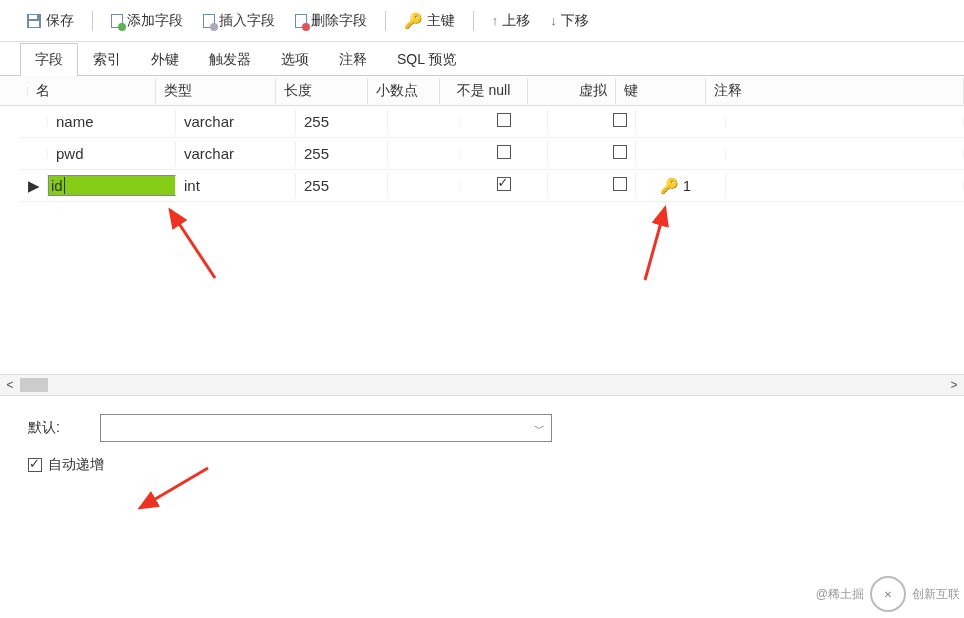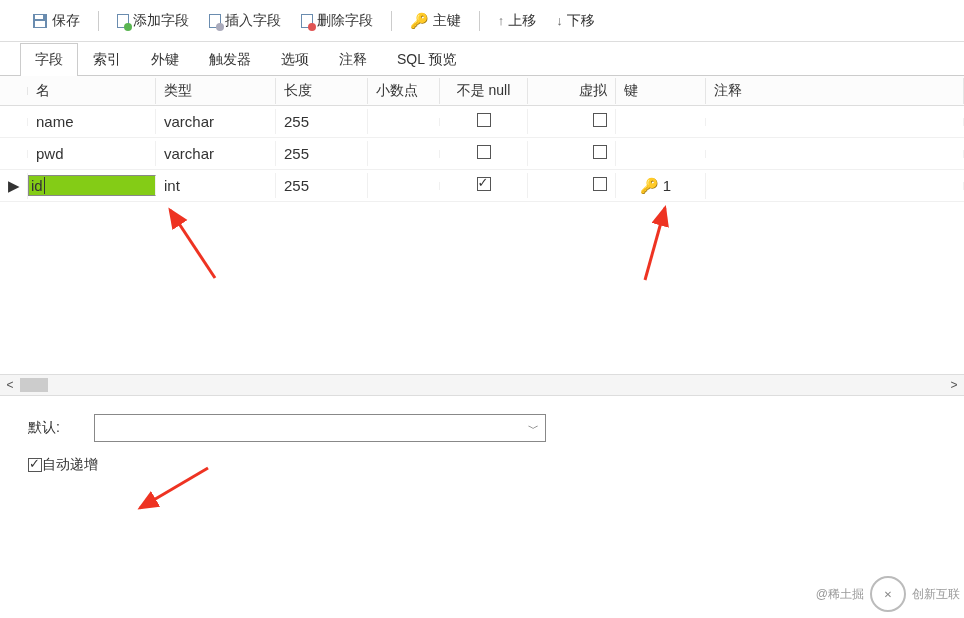--- a/index.html
+++ b/index.html
@@ -1,47 +1,47 @@
 <!DOCTYPE html>
 <html><head>
 <meta charset="utf-8">
 <style>
 * { box-sizing: border-box; margin: 0; padding: 0; }
 body { font-family: "Microsoft YaHei", sans-serif; font-size: 14px; color: #333; background: #fff; width: 964px; height: 618px; overflow: hidden; position: relative; }
-.toolbar { display: flex; align-items: center; padding: 6px 24px; border-bottom: 1px solid #ddd; gap: 4px; height: 42px; }
+.toolbar { display: flex; align-items: center; padding: 6px 18px; border-bottom: 1px solid #ddd; gap: 4px; height: 42px; }
 .tool-btn { display: flex; align-items: center; gap: 4px; padding: 4px 8px; cursor: pointer; }
 .tool-sep { width: 1px; height: 20px; background: #ccc; margin: 0 6px; }
 .icon-save { width: 16px; height: 16px; }
 .icon-sq { display:inline-block; width:12px; height:14px; border:1.5px solid #6a8caf; position:relative; }
 .icon-sq::after { content:''; position:absolute; right:-4px; bottom:-4px; width:8px; height:8px; border-radius:50%; }
 .plus::after{ background:#5ab552; } .ins::after{ background:#aab; } .minus::after{ background:#e05555; }
 .key-icon { color:#e8a33d; font-size:15px; }
 .arrow-up, .arrow-down { font-size:13px; color:#666; }
 .tabs { display:flex; border-bottom:1px solid #ccc; height:34px; padding-left:20px; }
 .tab { padding: 7px 14px; cursor:pointer; color:#333; border:1px solid transparent; border-bottom:none; position:relative; top:1px; }
 .tab.active { background:#fff; border-color:#ccc; font-weight:normal; }
 .grid { width:100%; }
 .grid-header { display:flex; background:#fcfcfc; border-bottom:1px solid #ddd; height:30px; align-items:center; }
 .grid-header > div { padding:4px 8px; border-right:1px solid #e5e5e5; font-size:14px; color:#333; }
-.grid-row { display:flex; height:32px; align-items:center; border-bottom:1px solid #f0f0f0; }
+.grid-row { display:flex; height:32px; align-items:center; border-bottom:1px solid #f0f0f0;margin-left:20px; }
 .grid-row > div { padding:4px 8px; border-right:1px solid #f0f0f0; font-size:15px; }
 .col-marker{ width:28px; text-align:center; } .col-name{ width:128px; } .col-type{ width:120px; } .col-len{ width:92px; } .col-dec{ width:72px; } .col-nn{ width:88px; text-align:center; } .col-virt{ width:88px; text-align:right; } .col-key{ width:90px; } .col-comment{ flex:1; }
 .chk { display:inline-block; width:14px; height:14px; border:1.5px solid #555; background:#fff; position:relative; }
 .chk.checked::after { content:'✓'; position:absolute; top:-3px; left:0px; font-size:13px; color:#333; }
 .grid-body { height:268px; background:#fff; }
 .scroll-wrap { display:flex; align-items:center; height:22px; background:#f5f5f5; border-top:1px solid #ddd; border-bottom:1px solid #ddd; }
 .scroll-arrow { width:20px; text-align:center; color:#555; cursor:pointer; font-size:12px; }
 .scroll-track { flex:1; height:18px; position:relative; }
 .scroll-thumb { position:absolute; left:0; top:2px; height:14px; width:28px; background:#ccc; }
 .props { padding:18px 28px 0 28px; }
-.prop-row { display:flex; align-items:center; margin-bottom:14px; gap:6px; }
+.prop-row { display:flex; align-items:center; margin-bottom:14px; gap:12px; }
 .prop-label { width:60px; }
 .select-box { width:452px; height:28px; border:1px solid #888; display:flex; align-items:center; justify-content:flex-end; padding:0 6px; }
 .select-caret { font-size:11px; color:#555; }
-.chk-row { display:flex; align-items:center; margin-bottom:12px; }
+.chk-row { display:flex; align-items:center; gap:6px; margin-bottom:12px; }
 .red-arrow { position:absolute; pointer-events:none; }
 .watermark { position:absolute; right:4px; bottom:6px; font-size:12px; color:#999; display:flex; align-items:center; gap:6px;margin-left:7px; }
 .wm-badge { display:inline-flex; width:36px; height:36px; border:2px solid #bbb; border-radius:50%; align-items:center; justify-content:center; font-size:10px; color:#888; }
 .key-cell { display:flex; align-items:center; gap:4px; padding-left:16px; }
 .editing{ border:1px solid #888; padding:1px 2px !important; background:#84cc16; }
 </style>
 </head>
 <body>
 
 <div class="toolbar">

